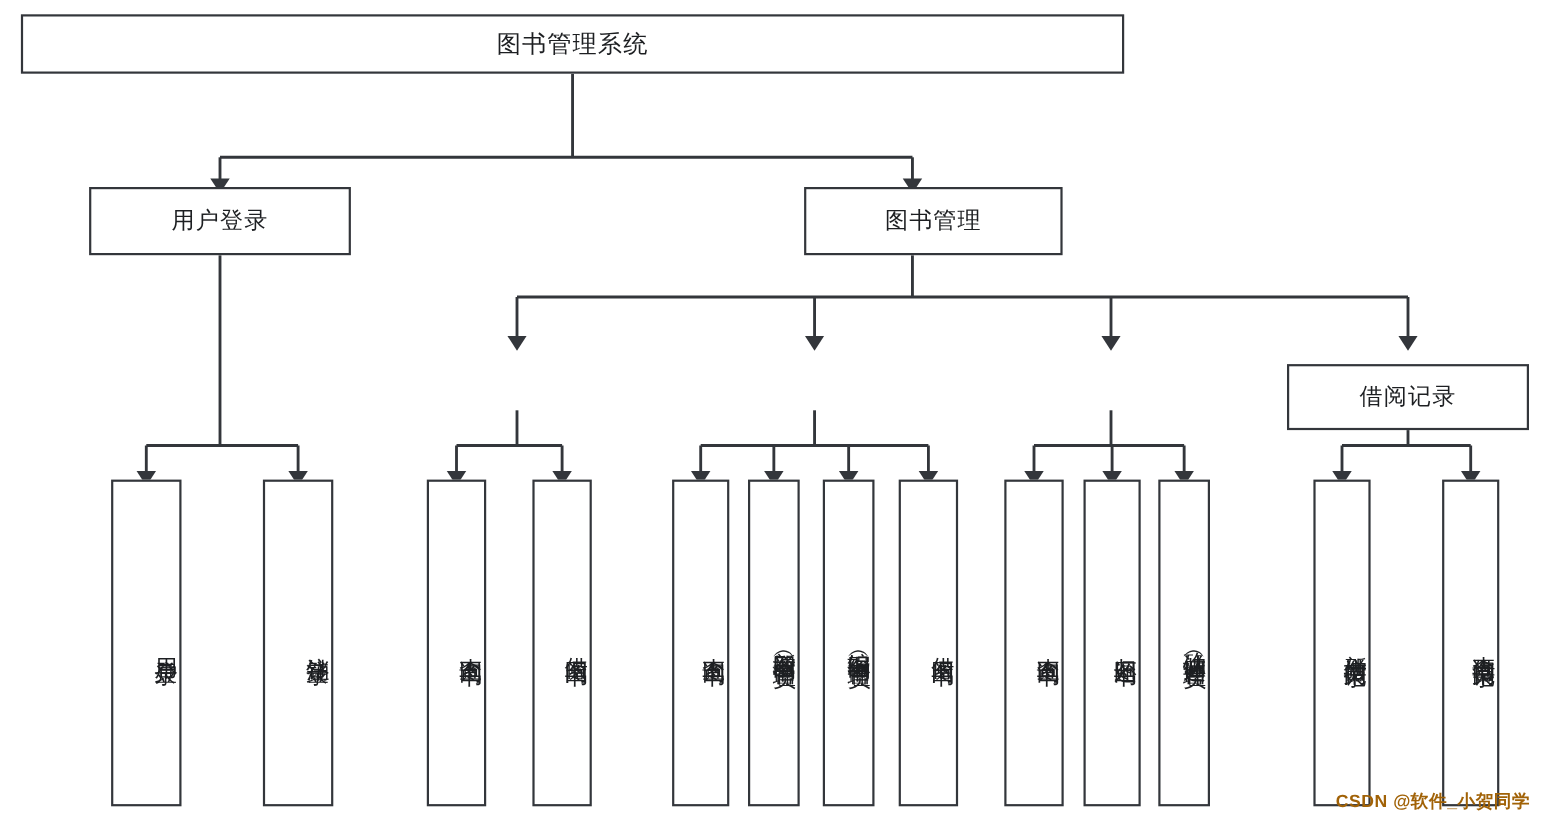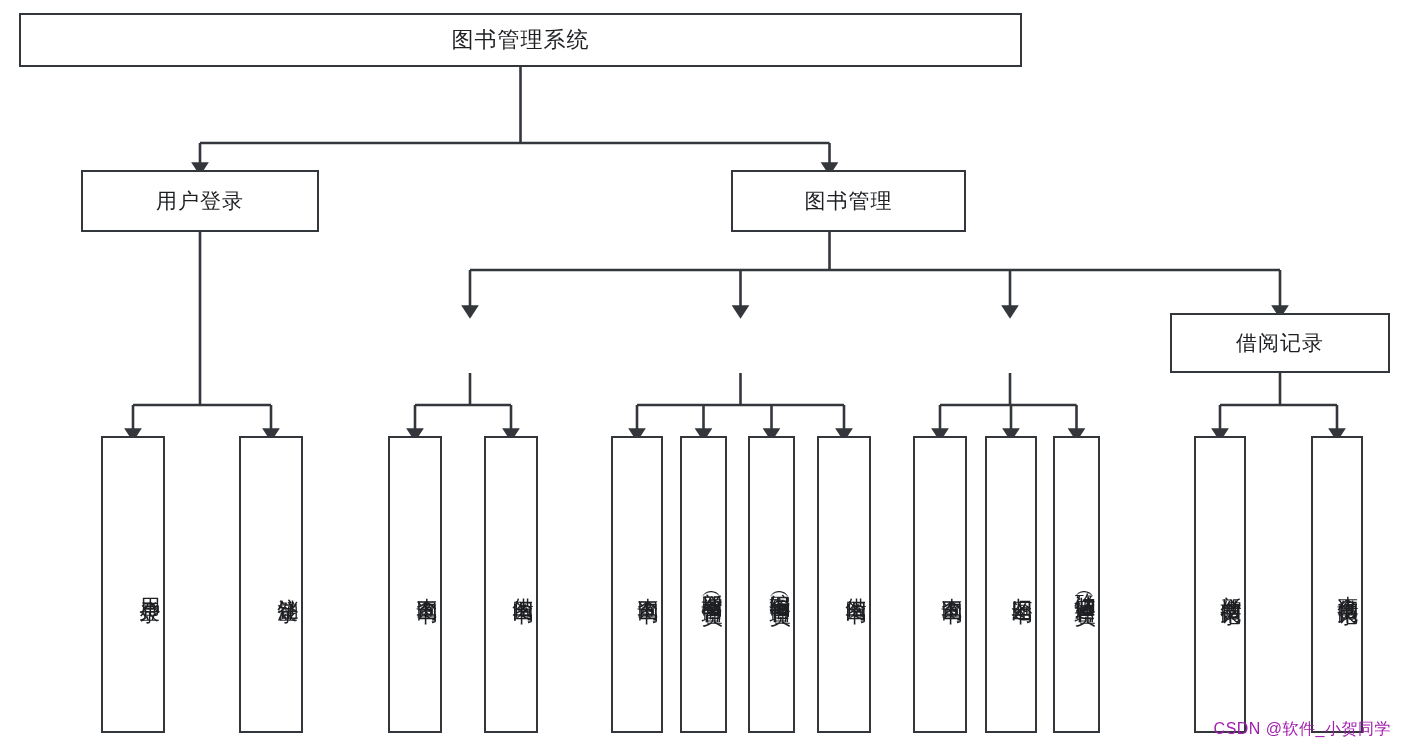--- a/index.html
+++ b/index.html
@@ -54,24 +54,25 @@
     justify-content: center;
   }
   .node.root {
     font-size: 22px;
   }
   .watermark {
     position: absolute;
     right: 14px;
     bottom: 7px;
     font-size: 16px;
-    color: #a21caf;
+    color: #a16207;
     letter-spacing: 0.5px;
     white-space: nowrap;
     z-index: 3;
+    font-weight: bold;
   }
 </style>
 </head>
 <body>
 
 <div id="canvas">
   <svg id="wires" viewBox="0 0 1405 747" xmlns="http://www.w3.org/2000/svg">
     <defs>
       <marker id="arrow" markerWidth="9" markerHeight="9" refX="2.6" refY="4" orient="auto" markerUnits="strokeWidth">
         <path d="M0,0.6 L0,7.4 L5.2,4 z" fill="#33363b"></path>
@@ -112,21 +113,21 @@
         <line x1="1220" y1="405" x2="1220" y2="435" marker-end="url(#arrow)"></line>
         <line x1="1337" y1="405" x2="1337" y2="435" marker-end="url(#arrow)"></line>
       </g>
   </svg>
 
   <div class="node root horizontal" style="left: 19px; top: 13px; width: 1003px; height: 54px;">图书管理系统</div>
 
   <div class="node horizontal" style="left: 81px; top: 170px; width: 238px; height: 62px;">用户登录</div>
   <div class="node horizontal" style="left: 712px; top: 170px; width: 235px; height: 62px; margin-left: 19px;">图书管理</div>
 
-  <div class="node horizontal" style="left: 1170px; top: 313px; width: 220px; height: 60px; text-align: center;">借阅记录</div>
+  <div class="node horizontal" style="left: 1170px; top: 331px; width: 220px; height: 60px; text-align: center;">借阅记录</div>
 
   <div class="node vertical" style="left: 101px; top: 436px; width: 64px; height: 297px;">用户登录</div>
   <div class="node vertical" style="left: 239px; top: 436px; width: 64px; height: 297px;">注销登录</div>
 
   <div class="node vertical" style="left: 388px; top: 436px; width: 54px; height: 297px;">查询图书</div>
   <div class="node vertical" style="left: 484px; top: 436px; width: 54px; height: 297px;">借阅图书</div>
 
   <div class="node vertical" style="left: 611px; top: 436px; width: 52px; height: 297px;">查询图书</div>
   <div class="node vertical" style="left: 680px; top: 436px; width: 47px; height: 297px;">新增图书（管理员）</div>
   <div class="node vertical" style="left: 748px; top: 436px; width: 47px; height: 297px;">编辑图书（管理员）</div>

